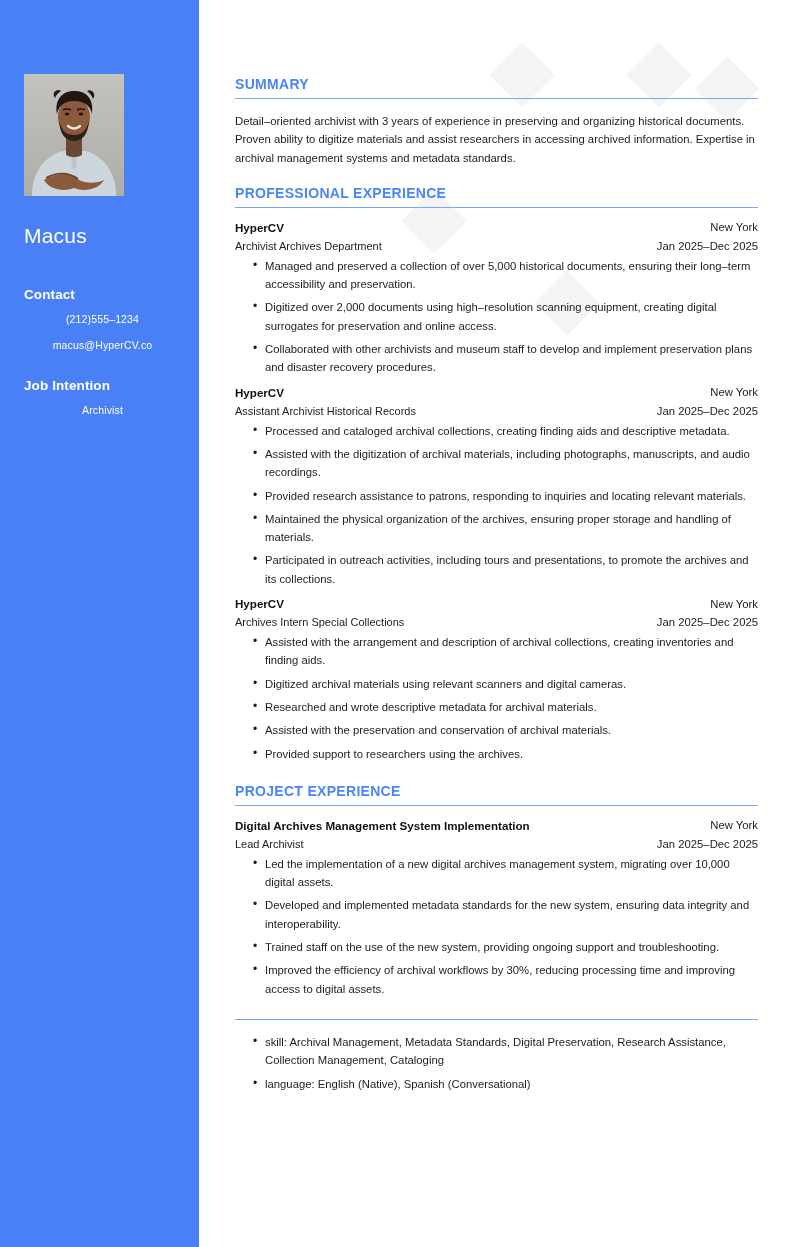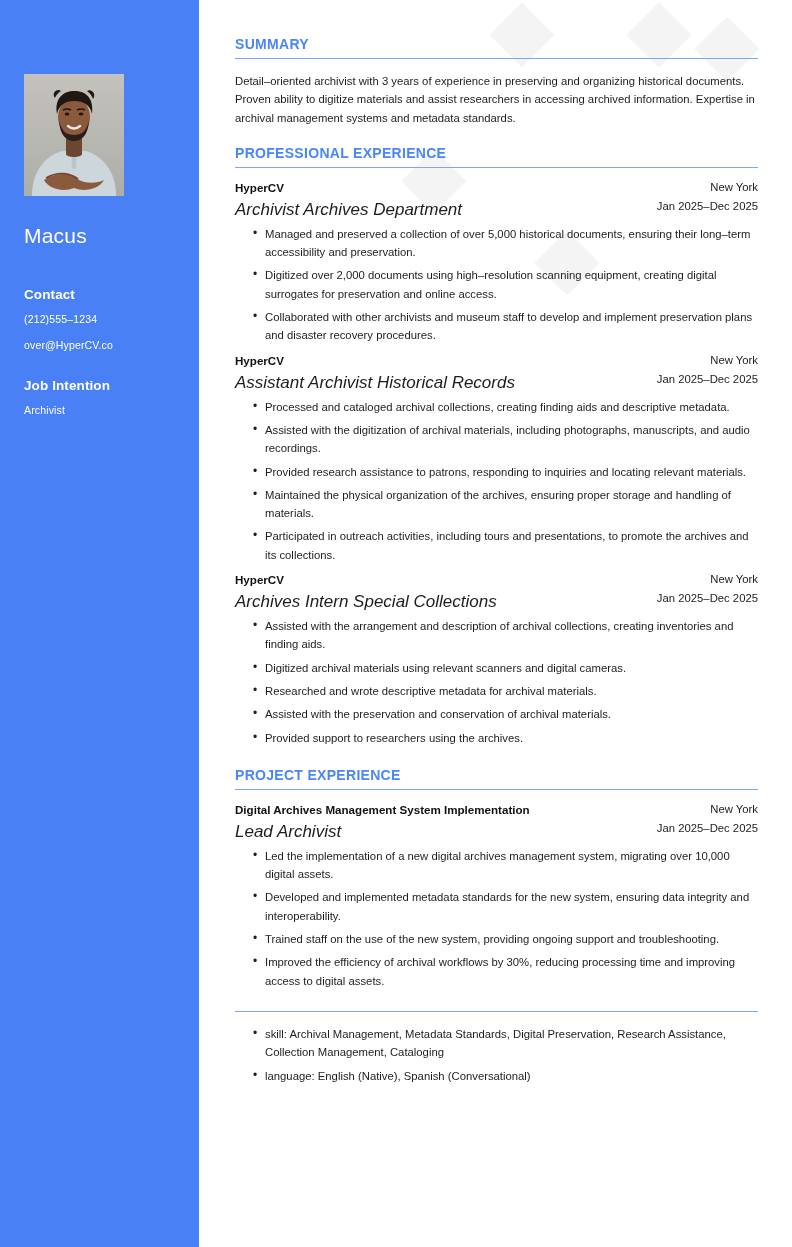--- a/index.html
+++ b/index.html
@@ -64,29 +64,31 @@
     letter-spacing: .1px;
   }
   .side-line {
     font-size: 10.5px;
     font-weight: 400;
     color: #ffffff;
     line-height: 1.2;
     margin-bottom: 13px;
     letter-spacing: .15px;
     white-space: nowrap;
+    text-align: center;
   }
   .side-line:last-child { margin-bottom: 0; }
 
   
   .main {
     position: relative;
     flex: 1 1 auto;
     padding: 6px;
     box-sizing: border-box;
+    margin-top: 40px;
   }
   .watermarks {
     position: absolute;
     inset: 0;
     pointer-events: none;
     z-index: 0;
   }
   .diamond {
     position: absolute;
     background: #f4f4f4;
@@ -117,42 +119,41 @@
     font-size: 11.3px;
     line-height: 1.62;
     color: #1d1d1d;
     margin: 0 0 18px 0;
   }
 
   .entry { margin-bottom: 2px; }
   .entry-row {
     display: flex;
     justify-content: space-between;
-    align-items: flex-start;
+    align-items: center;
     gap: 0;
   }
   .entry-row.top { margin-bottom: 6px; }
   .entry-row.sub { margin-bottom: 5px; }
 
   .org {
     font-size: 11.6px;
     font-weight: 700;
     color: #111111;
   }
   .place {
     font-size: 11.3px;
     font-weight: 400;
     color: #1d1d1d;
     white-space: nowrap;
   }
   .role {
-    font-size: 17px;
+    font-size: 11px;
     font-weight: 400;
     color: #1d1d1d;
-    font-style: italic;
   }
   .dates {
     font-size: 11.3px;
     font-weight: 400;
     color: #1d1d1d;
     white-space: nowrap;
   }
 
   ul.bullets {
     list-style: none;
@@ -229,21 +230,21 @@
           <path d="M22 104 C34 97 46 99 54 105" stroke="#6e452d" stroke-width="1.6" fill="none"></path>
         </g>
       </svg>
     </div>
 
     <div class="full-name">Macus</div>
 
     <div class="side-block contact">
       <div class="side-heading">Contact</div>
       <div class="side-line">(212)555–1234</div>
-      <div class="side-line">over@HyperCV.co</div>
+      <div class="side-line">macus@HyperCV.co</div>
     </div>
 
     <div class="side-block intention">
       <div class="side-heading">Job Intention</div>
       <div class="side-line">Archivist</div>
     </div>
 
   </aside>
 
   <main class="main">

